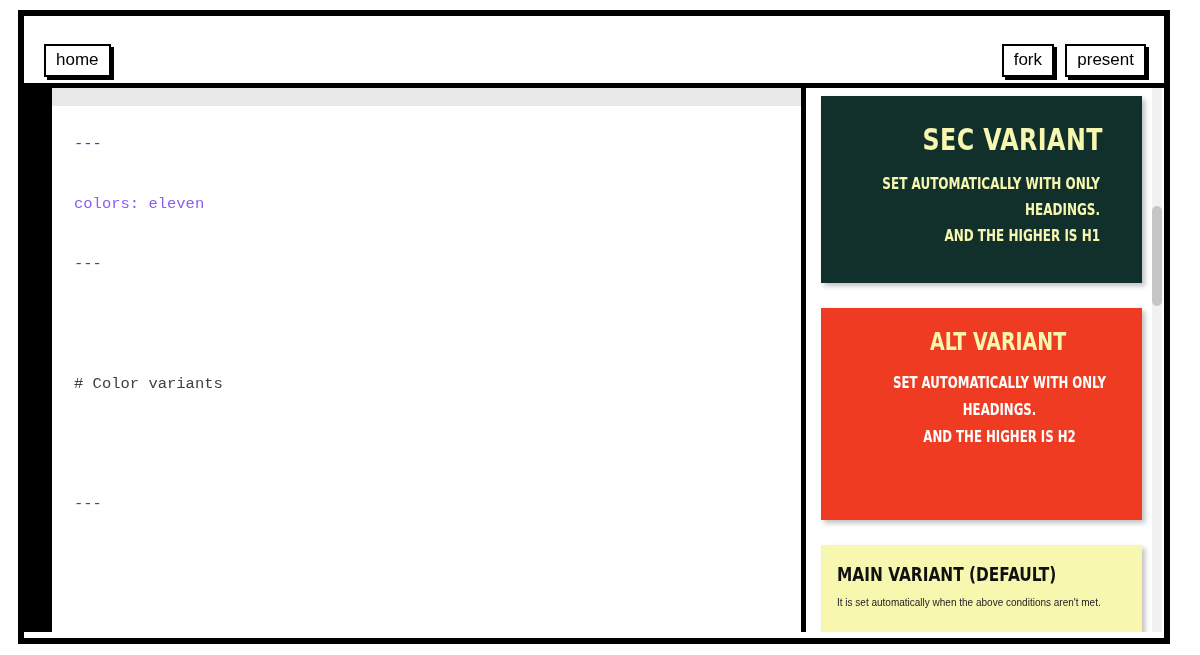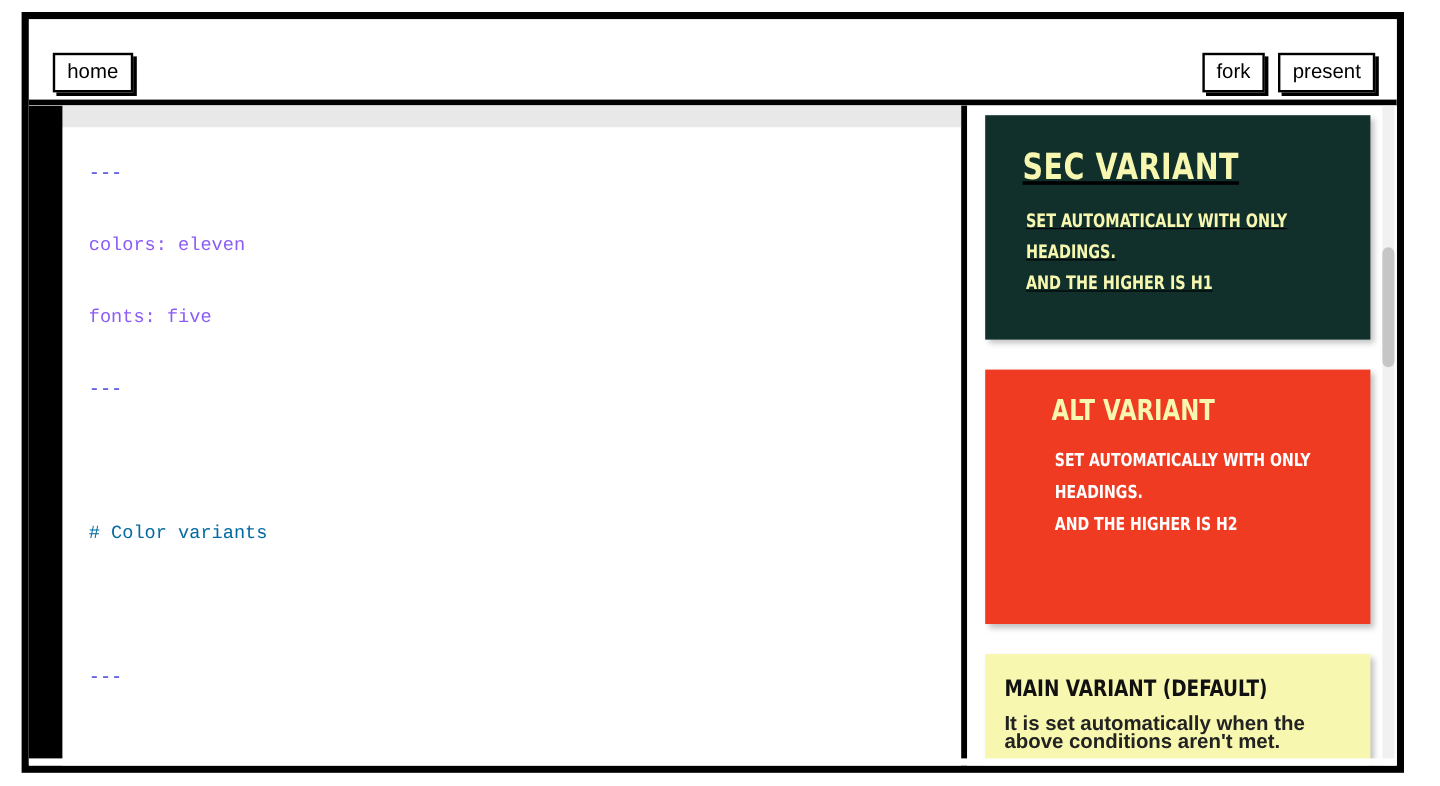--- a/index.html
+++ b/index.html
@@ -113,21 +113,21 @@
     font-size: 15.5px;
     line-height: 20px;
     color: #111111;
     white-space: pre;
     box-sizing: border-box;
     overflow: hidden;
   }
 
   .ln { height: 20px; }
   .tok-rule { color: #3b3bdd; }
-  .tok-head { color: #0369a1; }
+  .tok-head { color: #404040; }
   .tok-meta { color: #8b5cf6; }
   .tok-text { color: #111111; }
 
   
   .preview-pane {
     position: relative;
     flex: 1;
     background: #ffffff;
     overflow: hidden;
   }
@@ -145,22 +145,21 @@
     box-sizing: border-box;
     margin-bottom: 25px;
     box-shadow: 3px 3px 5px rgba(0,0,0,0.25);
     overflow: hidden;
   }
 
   .slide-sec {
     height: 187px;
     background: #11302c;
     padding: 26px 22px 0 14px;
-    text-align: left;
-    text-decoration: underline;
+    text-align: right;
   }
 
   .slide-sec .s-h1 {
     font-family: "DejaVu Sans Condensed", "Liberation Sans", sans-serif;
     font-weight: bold;
     font-size: 30px;
     letter-spacing: 0.5px;
     color: #f7f7b0;
     text-transform: uppercase;
     transform: scaleX(0.88);
@@ -174,21 +173,21 @@
     color: #f7f7b0;
     text-transform: uppercase;
     transform: scaleX(0.86);
     line-height: 26px;
   }
 
   .slide-alt {
     height: 212px;
     background: #ef3b22;
     padding: 20px 22px 0 22px;
-    text-align: left;
+    text-align: center;
   }
 
   .slide-alt .s-h2 {
     font-family: "DejaVu Sans Condensed", "Liberation Sans", sans-serif;
     font-weight: bold;
     font-size: 24px;
     color: #f7f7b0;
     text-transform: uppercase;
     transform: scaleX(0.88);
     transform-origin: right center;
@@ -219,25 +218,24 @@
     font-size: 19px;
     color: #111111;
     text-transform: uppercase;
     transform: scaleX(0.9);
     transform-origin: left center;
     margin-bottom: 10px;
   }
 
   .slide-main .s-p {
     font-family: "Liberation Sans", sans-serif;
-    font-size: 17px;
+    font-size: 10px;
     color: #222222;
     line-height: 15px;
     max-width: 315px;
-    font-weight: bold;
   }
 
   
   .scrollbar-track {
     position: absolute;
     right: 2px;
     top: 0;
     width: 10px;
     bottom: 0;
     background: #f1f1f1;
@@ -275,21 +273,20 @@
     </div>
 
     <div class="content">
 
       <div class="editor-pane">
         <div class="editor-topstrip"></div>
         <div class="editor-gutter"></div>
         <div class="editor-code">
           <div class="ln tok-rule">---</div>
           <div class="ln tok-meta">colors: eleven</div>
-          <div class="ln tok-meta">fonts: five</div>
           <div class="ln tok-rule">---</div>
           <div class="ln tok-text"></div>
           <div class="ln tok-head"># Color variants</div>
           <div class="ln tok-text"></div>
           <div class="ln tok-rule">---</div>
           
           
           
           
           

